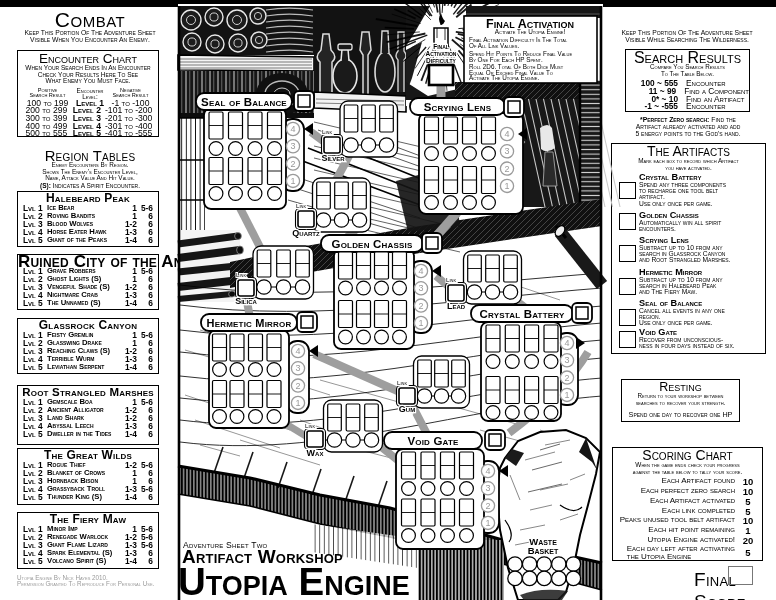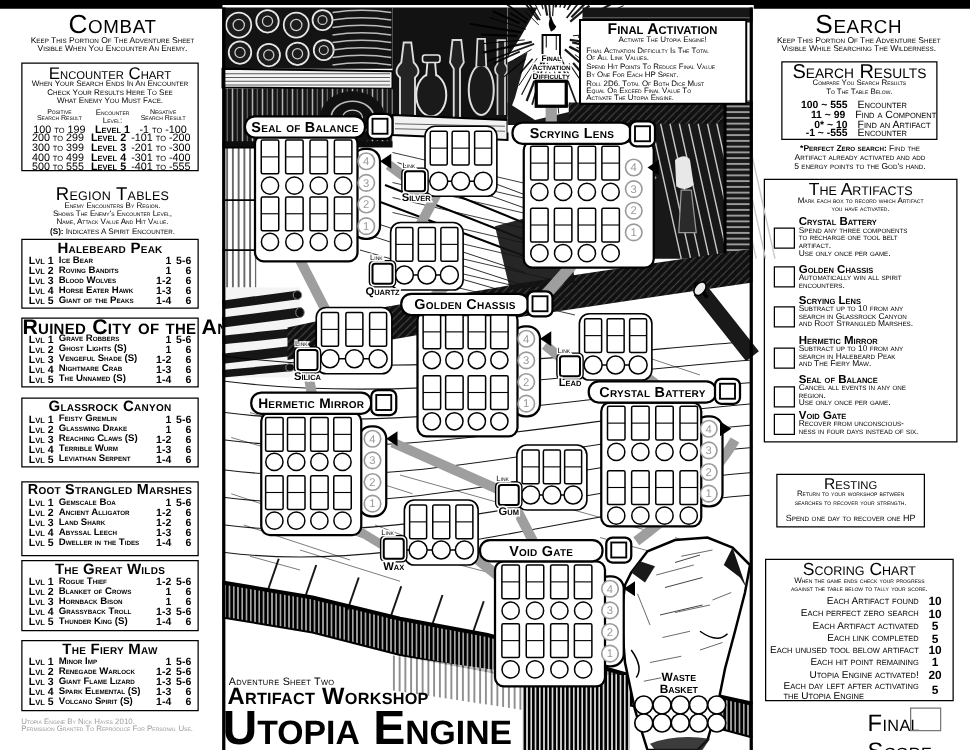--- a/index.html
+++ b/index.html
@@ -277,21 +277,20 @@
   <div class="rrow">
         <span class="rl">Lvl 5</span>
         <span class="rn">Volcano Spirit <b>(S)</b></span>
         <span class="ra">1-4</span>
         <span class="rh">6</span>
       </div>
 </div>
 
 <div class="abs" style="left:17px;top:575px;width:200px;font-size:6.3px;line-height:6.4px;color:#9a9a9a;white-space:nowrap">Utopia Engine By Nick Hayes 2010.<br>Permission Granted To Reproduce For Personal Use.</div>
 
-<div class="abs c b" style="left:598px;top:8px;width:178px;font-size:21px;letter-spacing:.5px">Search</div>
 
 <div class="abs c" style="left:598px;top:29px;width:178px;font-size:6.8px;line-height:7px">Keep This Portion Of The Adventure Sheet<br>Visible While Searching The Wilderness.</div>
 
 <div class="abs" style="left:625px;top:49px;width:125px;height:63px;border:1.2px solid #000">
   <div class="c b" style="font-size:16px;line-height:12px;margin-top:2px">Search Results</div>
   <div class="c" style="font-size:6.3px;line-height:6.5px">Compare You Search Results<br>To The Table Below.</div>
   <div style="margin-top:3px">
   <div class="srow">
           <span class="s1">100 ~ 555</span>
           <span class="s2">Encounter</span>
@@ -364,21 +363,21 @@
   <div class="c b" style="font-size:14px;line-height:13px;margin-top:1px">Scoring Chart</div>
   <div class="c" style="font-size:6.4px;line-height:6.6px">When the game ends check your progress<br>against the table below to tally your score.</div>
   <div class="scrow" style="top:29px">Each Artifact found</div>
       <div class="scv" style="top:28px">10</div>
   <div class="scrow" style="top:39px">Each perfect zero search</div>
       <div class="scv" style="top:38px">10</div>
   <div class="scrow" style="top:48.5px">Each Artifact activated</div>
       <div class="scv" style="top:47.5px">5</div>
   <div class="scrow" style="top:58.5px">Each link completed</div>
       <div class="scv" style="top:57.5px">5</div>
-  <div class="scrow" style="top:68px">Each unused tool below artifact</div>
+  <div class="scrow" style="top:68px">Peaks unused tool belt artifact</div>
       <div class="scv" style="top:67px">10</div>
   <div class="scrow" style="top:77.5px">Each hit point remaining</div>
       <div class="scv" style="top:76.5px">1</div>
   <div class="scrow" style="top:87.5px">Utopia Engine activated!</div>
       <div class="scv" style="top:86.5px">20</div>
   <div class="scrow" style="top:97px">Each day left after activating<br>the Utopia Engine</div>
       <div class="scv" style="top:99px">5</div>
 </div>
 
 <div class="abs b" style="left:694px;top:569px;font-size:19px;letter-spacing:.3px">Final Score</div>

